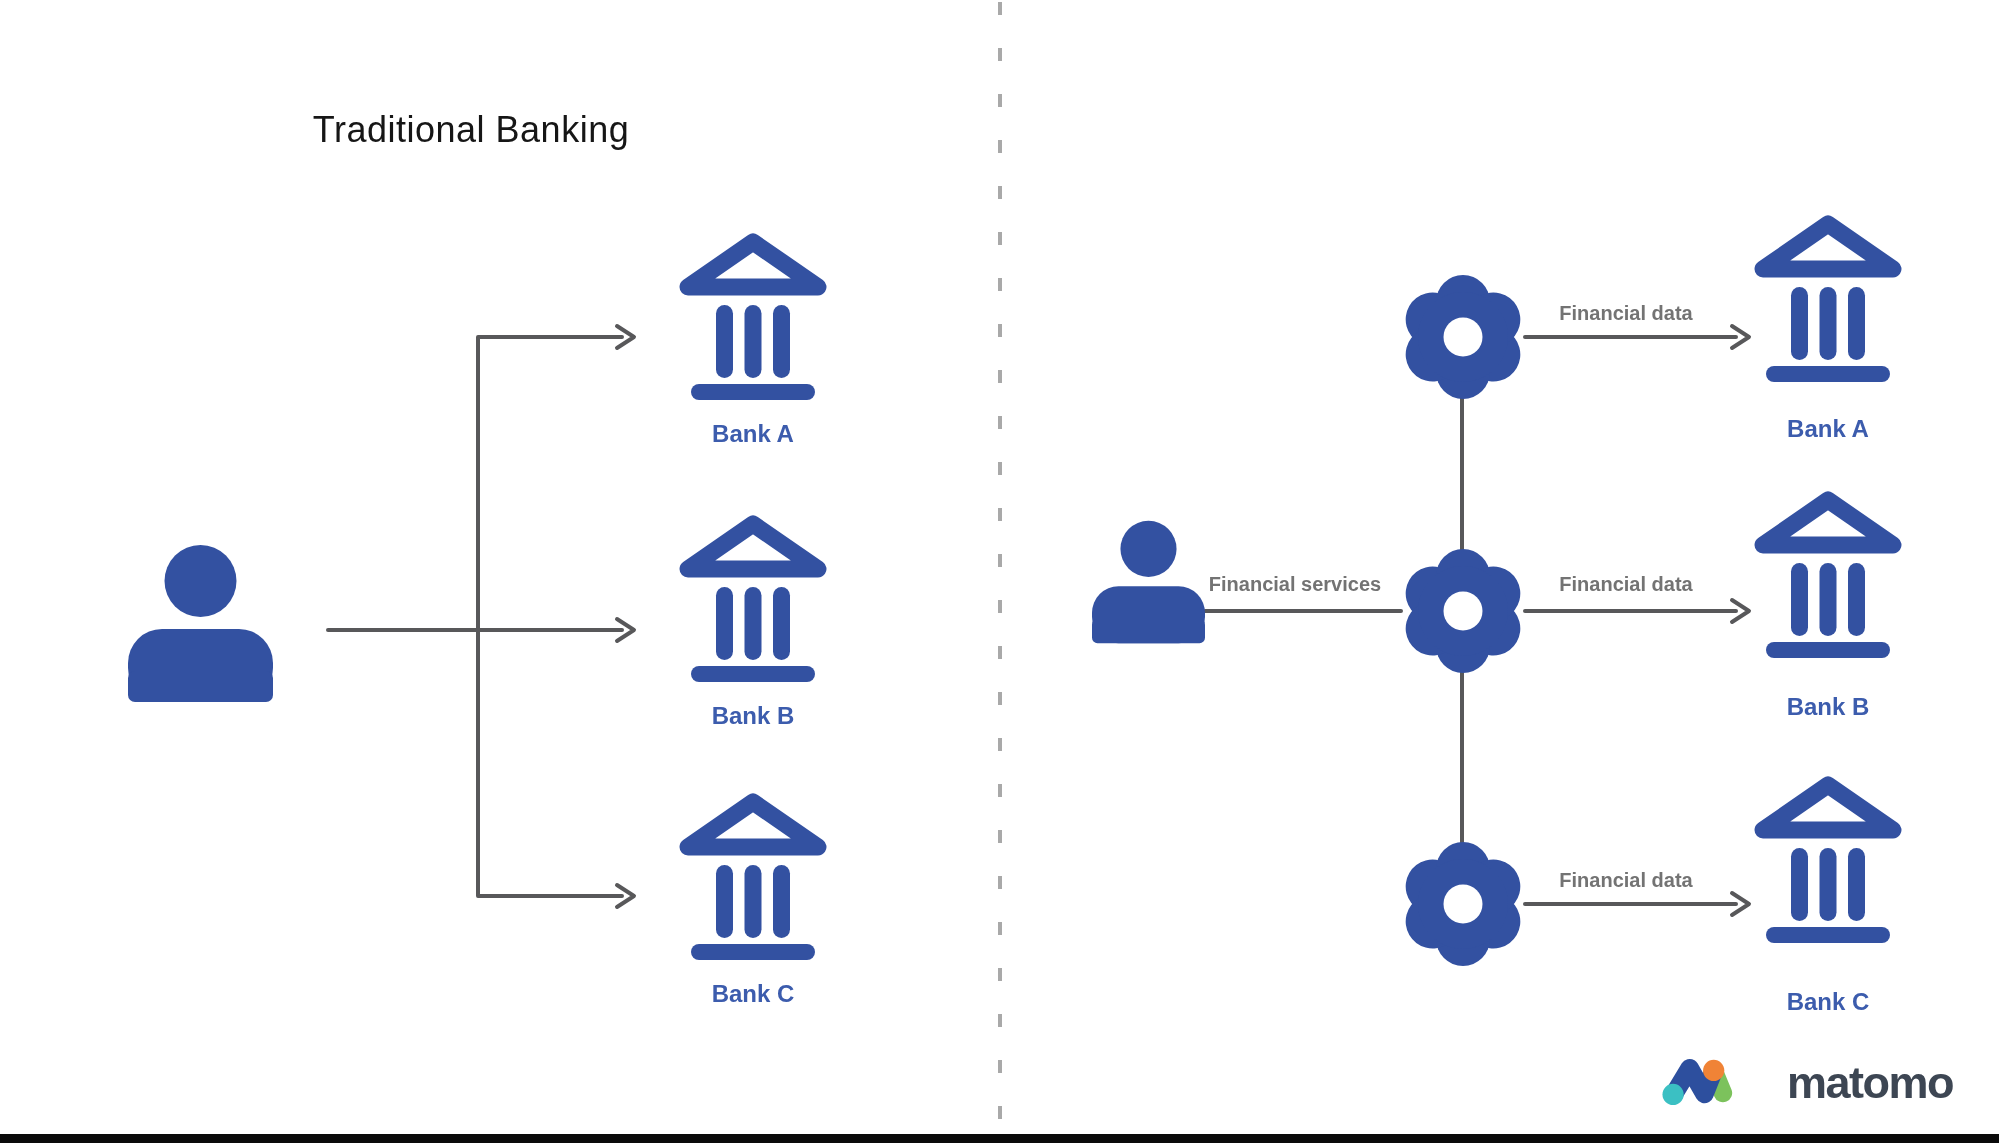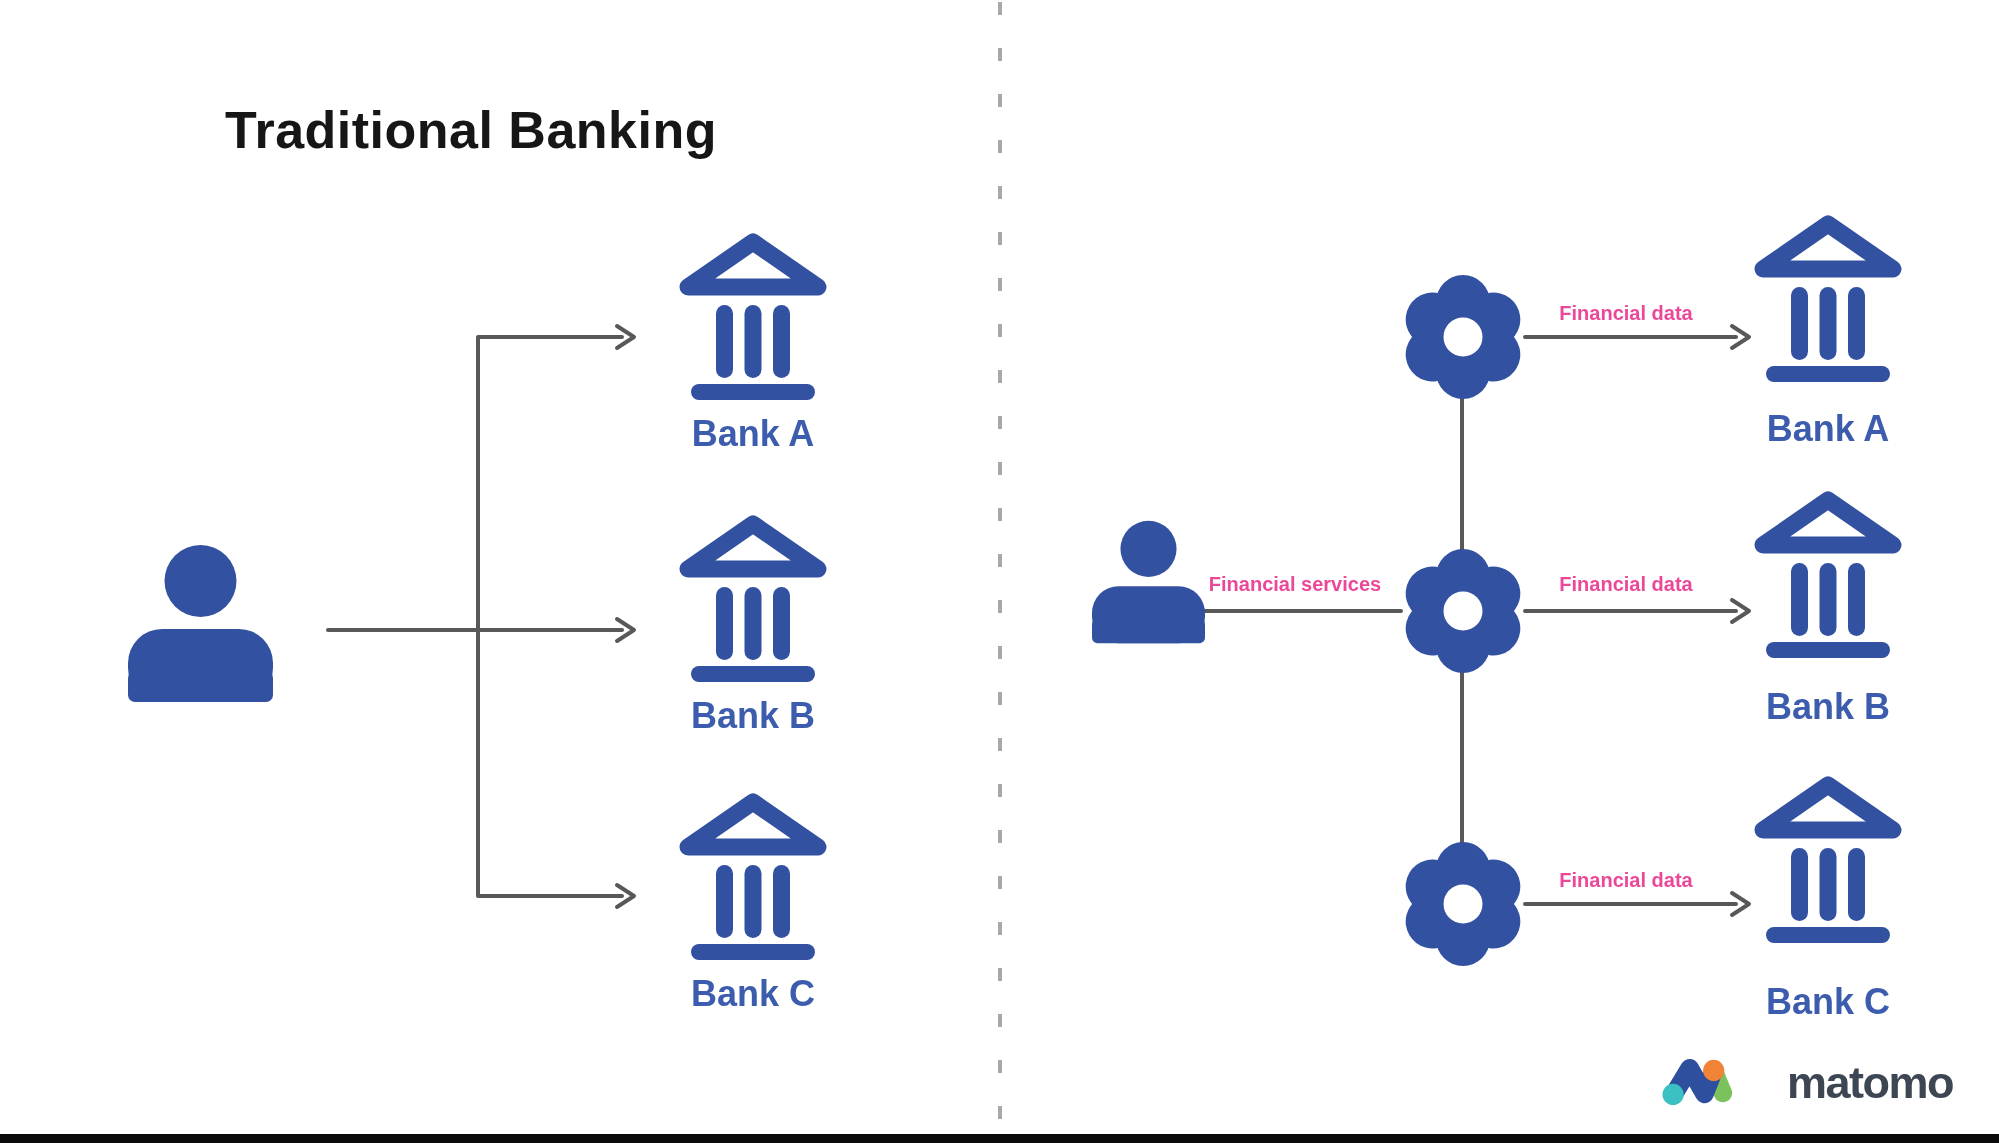--- a/index.html
+++ b/index.html
@@ -6,31 +6,31 @@
   .canvas{
     position:relative;
     width:1999px;height:1143px;
     background:#ffffff;
     overflow:hidden;
     font-family:"Liberation Sans", sans-serif;
   }
   .abs{position:absolute;}
   .title{
     width:600px;text-align:center;
-    font-size:52px;font-weight:700;color:#161616;
+    font-size:36px;font-weight:400;color:#161616;
     line-height:60px;letter-spacing:0.5px;
   }
   .bank-label{
     width:200px;text-align:center;
-    font-size:36px;font-weight:700;color:#3c5cad;
+    font-size:24px;font-weight:700;color:#3c5cad;
     line-height:34px;
   }
   .flow-label{
     width:240px;text-align:center;
-    font-size:20px;font-weight:700;color:#ec4899;
+    font-size:20px;font-weight:700;color:#737373;
     line-height:28px;
   }
   .brand-text{
     font-size:45px;font-weight:700;color:#3d4653;
     letter-spacing:-1.5px;line-height:52px;
   }
   .footer-bar{
     left:0;top:1134px;width:1999px;height:9px;background:#0a0a0a;
   }
   svg{display:block;}

